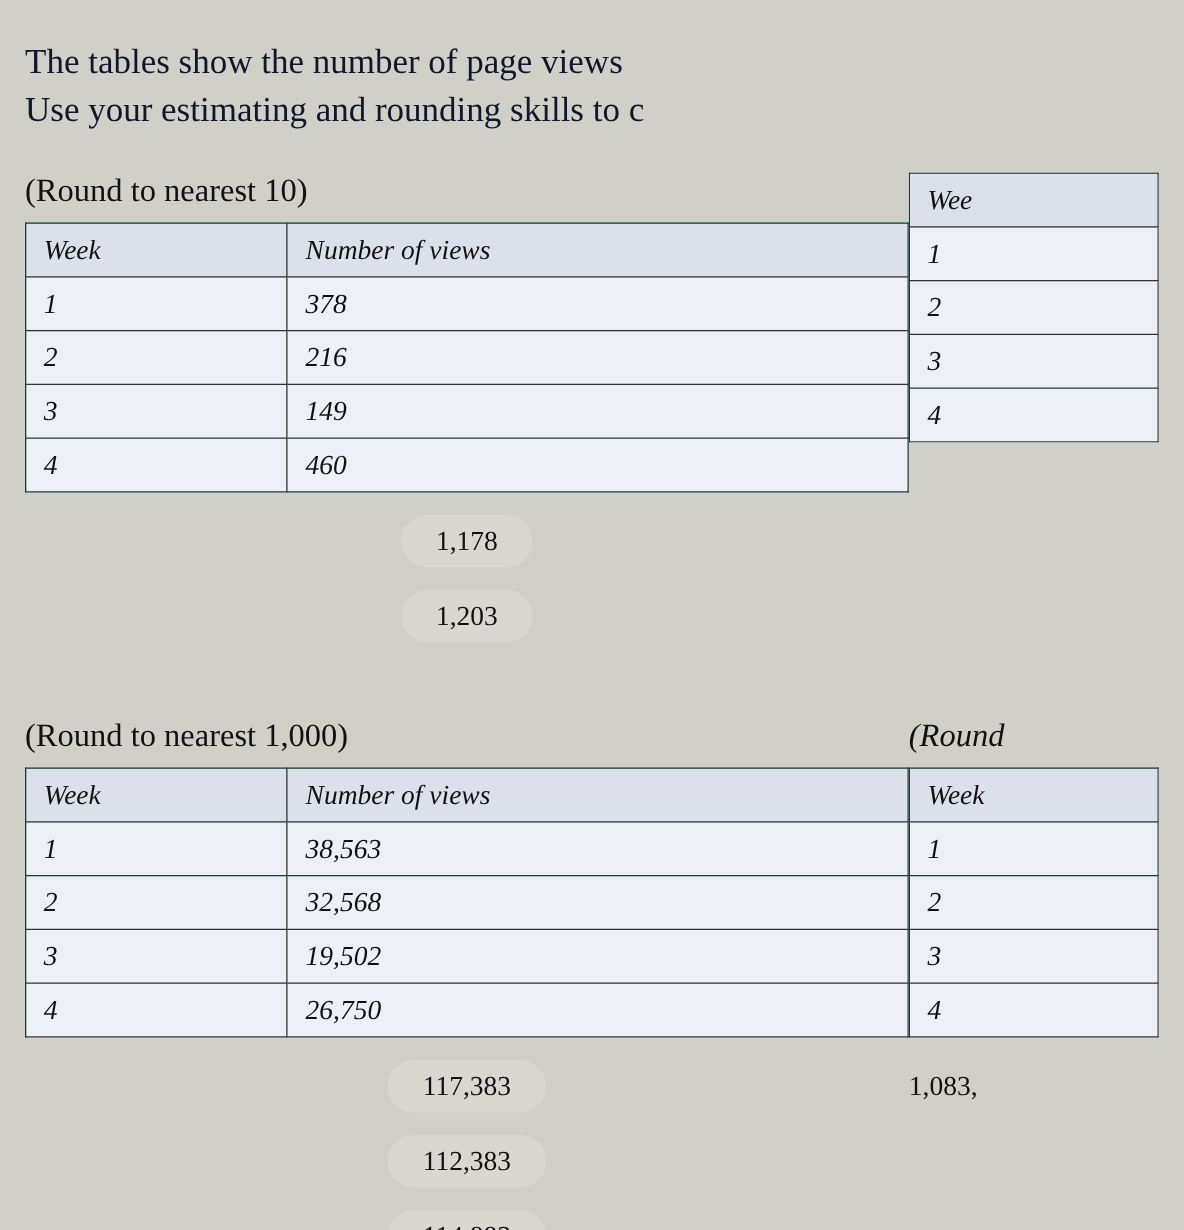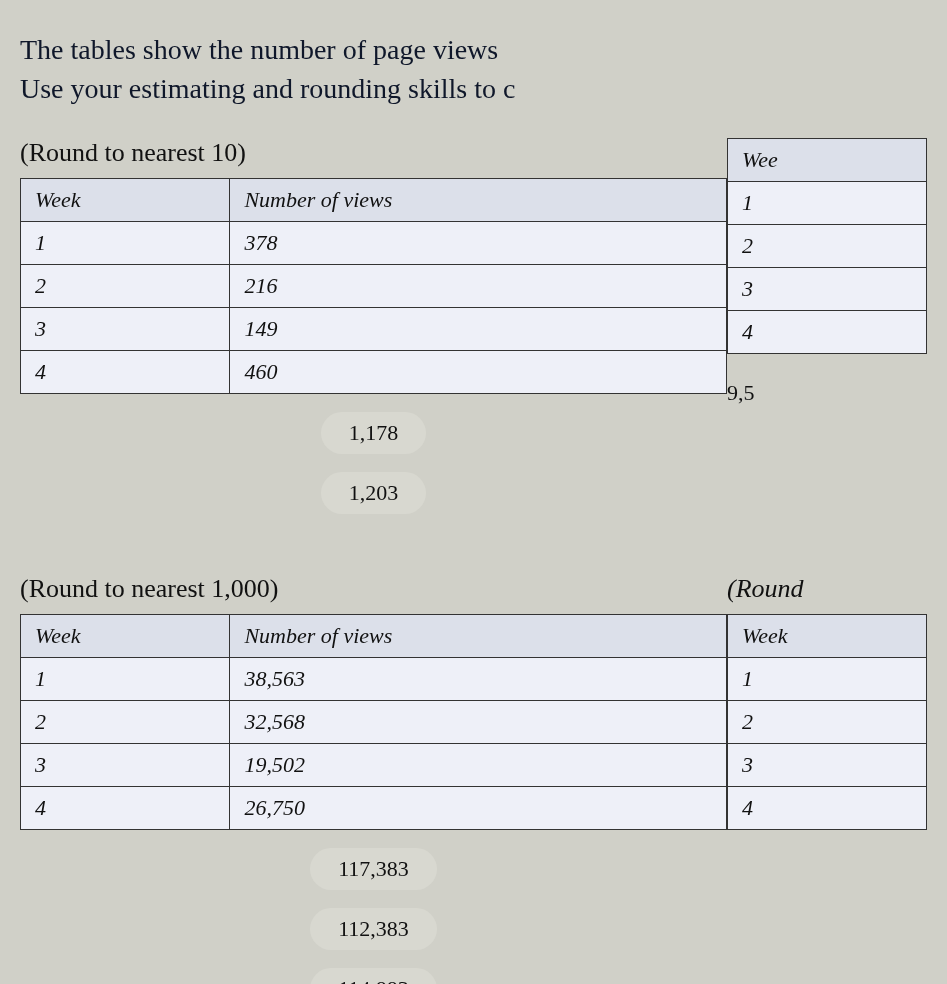--- a/index.html
+++ b/index.html
@@ -169,21 +169,20 @@
             <td>2</td>
           </tr>
           <tr>
             <td>3</td>
           </tr>
           <tr>
             <td>4</td>
           </tr>
         </tbody>
     </table>
-    <div class="right-answer-partial">9,5</div>
   </div>
 </div>
 
 <div class="layout-row">
 
   <div class="section">
     <div class="round-label">(Round to nearest 1,000)</div>
     <table>
       <thead>
         <tr>
@@ -233,14 +232,15 @@
             <td>2</td>
           </tr>
           <tr>
             <td>3</td>
           </tr>
           <tr>
             <td>4</td>
           </tr>
         </tbody>
     </table>
+    <div class="right-answer-partial">1,083,</div>
   </div>
 </div>
 
 </body></html>

